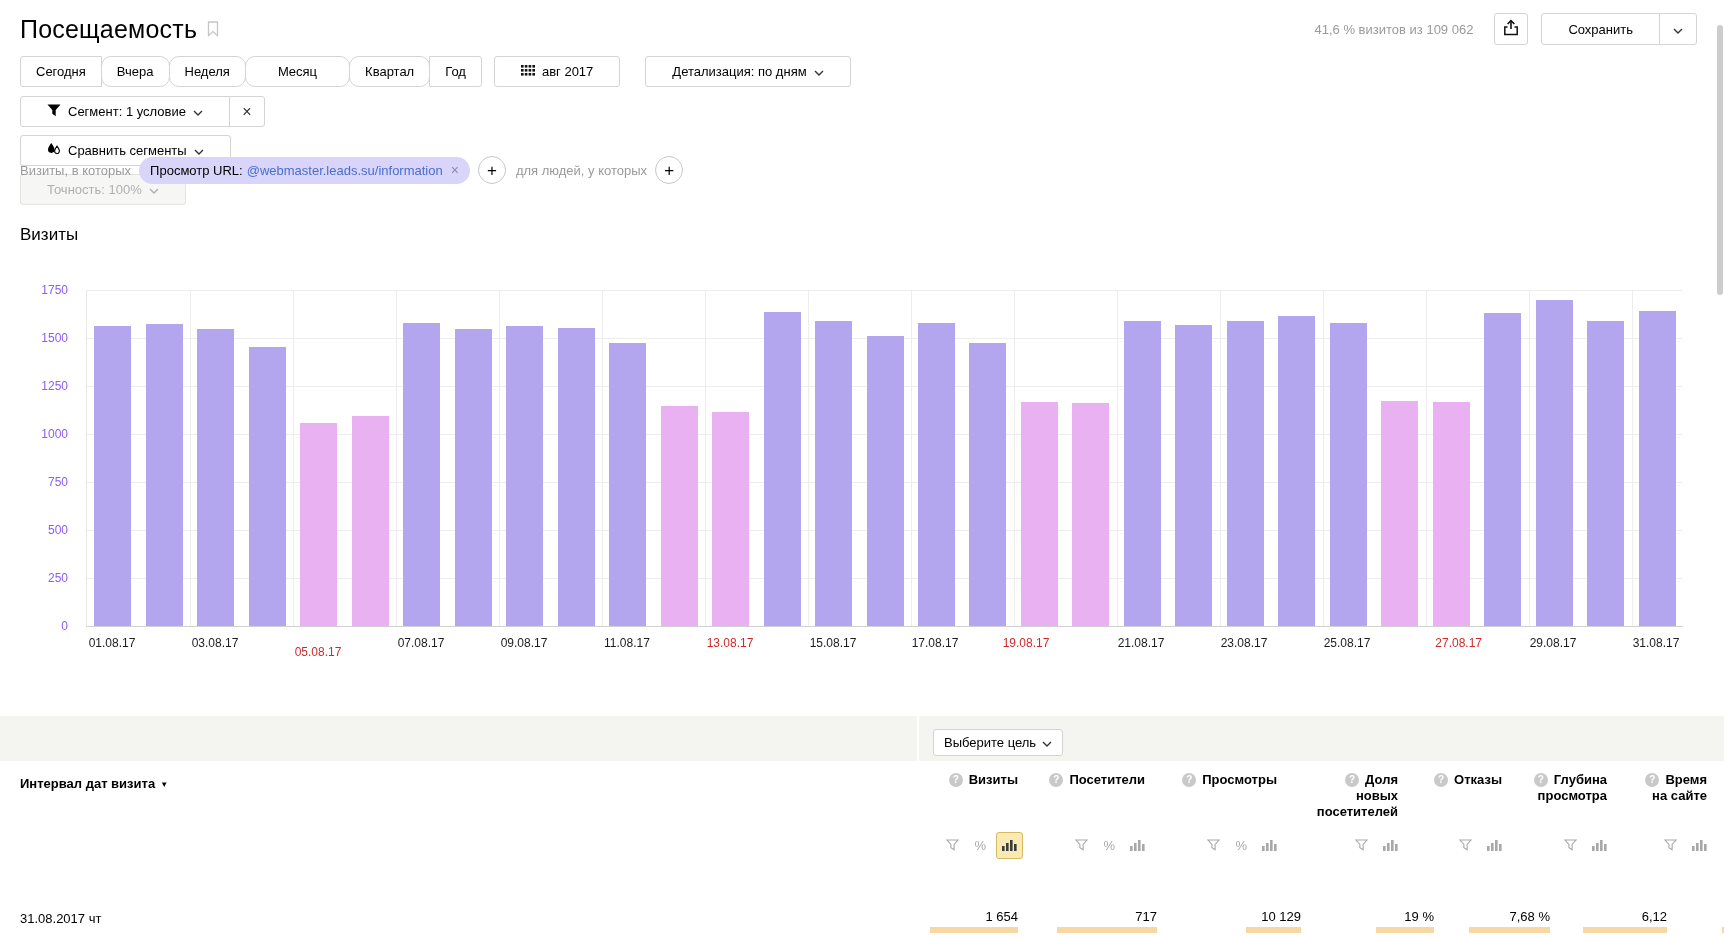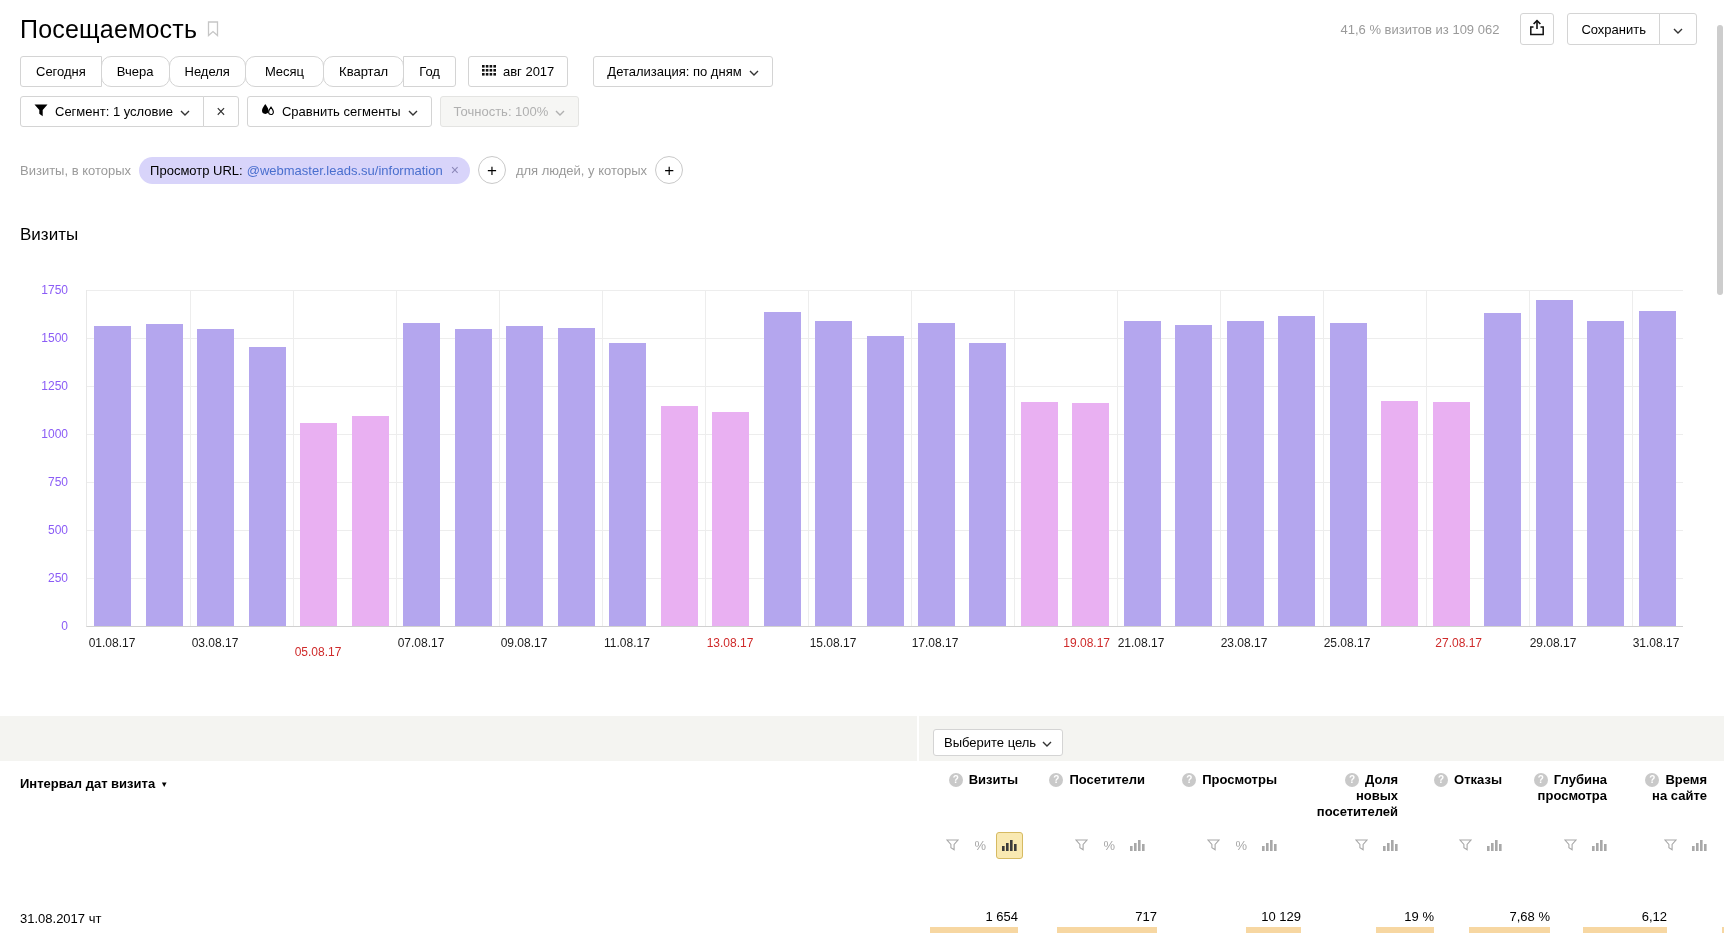--- a/index.html
+++ b/index.html
@@ -7,37 +7,37 @@
   .page{position:relative;width:1724px;height:938px;background:#fff;overflow:hidden;}
 
   
   .hdr{position:absolute;top:10px;left:20px;right:27px;height:38px;display:flex;align-items:center;}
   .title{font-size:25px;font-weight:400;margin:0;letter-spacing:.2px;}
   .bookmark{margin-left:10px;display:inline-flex;}
   .hdr-right{margin-left:auto;display:flex;align-items:center;gap:13px;}
   .share-note{color:#9a9a9a;font-size:13px;margin-right:8px;}
 
   
-  .btn{display:inline-flex;align-items:center;gap:7px;height:31px;padding:0 13px;
+  .btn{display:inline-flex;align-items:center;gap:7px;height:31px;padding:0 26px;
        background:#fff;border:1px solid #d4d4d4;border-radius:3px;font-size:13px;
        font-family:inherit;color:#000;cursor:pointer;white-space:nowrap;box-sizing:border-box;}
   .hbtn{height:32px;}
   .iconbtn{width:34px;justify-content:center;padding:0;}
   .btn-group{display:inline-flex;}
   .btn-group .btn{border-radius:10px;}
   .btn-group .btn:not(:first-child){margin-left:-1px;}
   .btn-group .btn:first-child{border-radius:3px 0 0 3px;}
   .btn-group .btn:last-child{border-radius:0 3px 3px 0;}
   .caret-btn{width:38px;justify-content:center;padding:0;}
   .xbtn{width:36px;justify-content:center;padding:0;font-size:16px;color:#333;}
   .btn.dis{background:#f6f6f4;color:#b0b0b0;border-color:#e4e4e2;cursor:default;}
   .chev{flex:none;}
 
   .row-periods{position:absolute;top:56px;left:20px;display:flex;gap:12px;align-items:center;}
-  .row-segments{position:absolute;top:96px;left:20px;display:flex;gap:8px;align-items:flex-start;}
+  .row-segments{position:absolute;top:96px;left:20px;display:flex;gap:8px;align-items:flex-start;flex-direction:column;}
   .row-filter{position:absolute;top:156px;left:20px;display:flex;gap:8px;align-items:center;height:28px;}
   .gray-label{color:#9a9a9a;font-size:13px;}
   .chip{display:inline-flex;align-items:center;height:27px;border-radius:14px;background:#d8d4fa;
         padding:0 11px;font-size:13px;}
   .chip-link{color:#4a6fce;text-decoration:none;margin-left:4px;}
   .chip-x{margin-left:8px;color:#8b87b8;font-size:14px;cursor:pointer;}
   .plus-btn{width:28px;height:28px;border-radius:50%;border:1px solid #c9c9c9;background:#fff;
         font-size:17px;line-height:1;display:inline-flex;align-items:center;justify-content:center;
         cursor:pointer;color:#000;font-family:inherit;}
 
@@ -121,21 +121,21 @@
         </button>
       </div>
     </div>
   </div>
 
   <div class="row-periods">
     <div class="btn-group" id="periods">
         <button class="btn" style="padding: 0px 15px;">Сегодня</button>
         <button class="btn" style="padding: 0px 15px;">Вчера</button>
         <button class="btn" style="padding: 0px 15px;">Неделя</button>
-        <button class="btn" style="padding: 0px 19px;">Месяц</button>
+        <button class="btn" style="padding: 0px 32px;">Месяц</button>
         <button class="btn" style="padding: 0px 15px;">Квартал</button>
         <button class="btn" style="padding: 0px 15px;">Год</button>
       </div>
     <button class="btn">
       <span>
         <svg width="14" height="11" viewBox="0 0 14 11" fill="#111">
             <rect x="0" y="0" width="2.6" height="2.6"></rect>
             <rect x="3.8" y="0" width="2.6" height="2.6"></rect>
             <rect x="7.6" y="0" width="2.6" height="2.6"></rect>
             <rect x="11.4" y="0" width="2.6" height="2.6"></rect>
@@ -339,21 +339,21 @@
     <div id="xlabels">
         <div class="xlab" style="left: -6px;">01.08.17</div>
         <div class="xlab" style="left: 97px;">03.08.17</div>
         <div class="xlab red" style="left: 200px; margin-top: 9px;">05.08.17</div>
         <div class="xlab" style="left: 303px;">07.08.17</div>
         <div class="xlab" style="left: 406px;">09.08.17</div>
         <div class="xlab" style="left: 509px;">11.08.17</div>
         <div class="xlab red" style="left: 612px;">13.08.17</div>
         <div class="xlab" style="left: 715px;">15.08.17</div>
         <div class="xlab" style="left: 817px;">17.08.17</div>
-        <div class="xlab red" style="left: 960px; text-align: right;">19.08.17</div>
+        <div class="xlab red" style="left: 908px;">19.08.17</div>
         <div class="xlab" style="left: 1023px;">21.08.17</div>
         <div class="xlab" style="left: 1126px;">23.08.17</div>
         <div class="xlab" style="left: 1229px;">25.08.17</div>
         <div class="xlab red" style="left: 1332px; text-align: right;">27.08.17</div>
         <div class="xlab" style="left: 1435px;">29.08.17</div>
         <div class="xlab" style="left: 1538px;">31.08.17</div>
       </div>
   </div>
 
   <div class="tablewrap">

